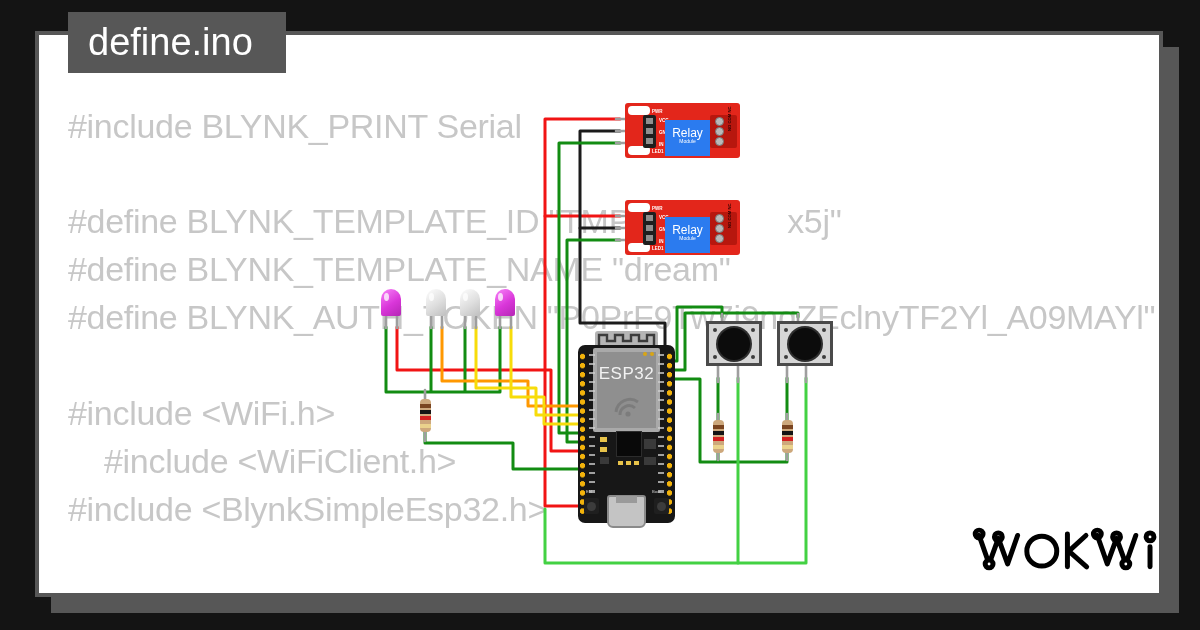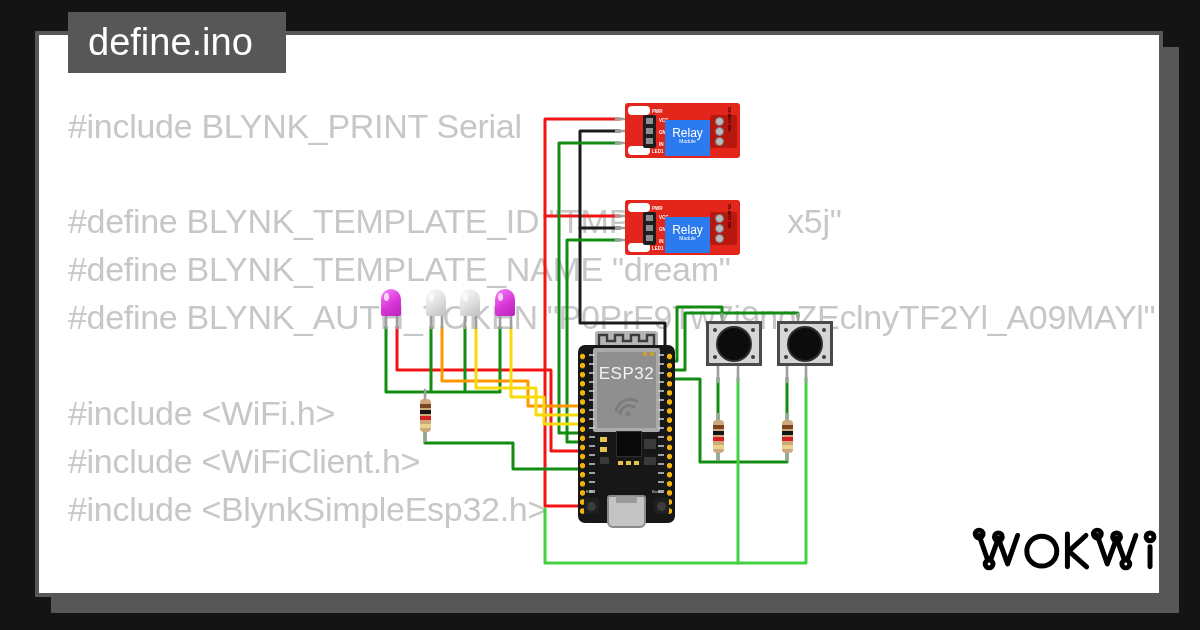--- a/index.html
+++ b/index.html
@@ -92,21 +92,21 @@
 
 <div id="panel" class="abs"></div>
 
 <div id="tab" class="abs">define.ino</div>
 
 <div class="abs code-line" style="top:107px;">#include BLYNK_PRINT Serial</div>
 <div class="abs code-line" style="top:202px;">#define BLYNK_TEMPLATE_ID "TMPL6             x5j"</div>
 <div class="abs code-line" style="top:250px;">#define BLYNK_TEMPLATE_NAME "dream"</div>
 <div class="abs code-line" style="top:298px;">#define BLYNK_AUTH_TOKEN "P0PrF9Tw7i9nqZEclnyTF2Yl_A09MAYl"</div>
 <div class="abs code-line" style="top:394px;">#include &lt;WiFi.h&gt;</div>
-<div class="abs code-line" style="top:442px;">#include &lt;WiFiClient.h&gt;</div>
+<div class="abs code-line" style="top:442px;margin-left:36px;">#include &lt;WiFiClient.h&gt;</div>
 <div class="abs code-line" style="top:490px;">#include &lt;BlynkSimpleEsp32.h&gt;</div>
 
 <svg id="wires" class="abs" width="1200" height="630">
   <g fill="none" stroke-linecap="round" stroke-linejoin="round" stroke-width="3">
 
     <path stroke="#f11414" d="M620,119 H545 V506 H580"></path>
     <path stroke="#f11414" d="M620,216 H545"></path>
     <path stroke="#f11414" d="M397,327 V370 H551 V451 H580"></path>
 
     <path stroke="#1b1b1b" d="M620,131 H580 V323 H665 V352 H671"></path>

